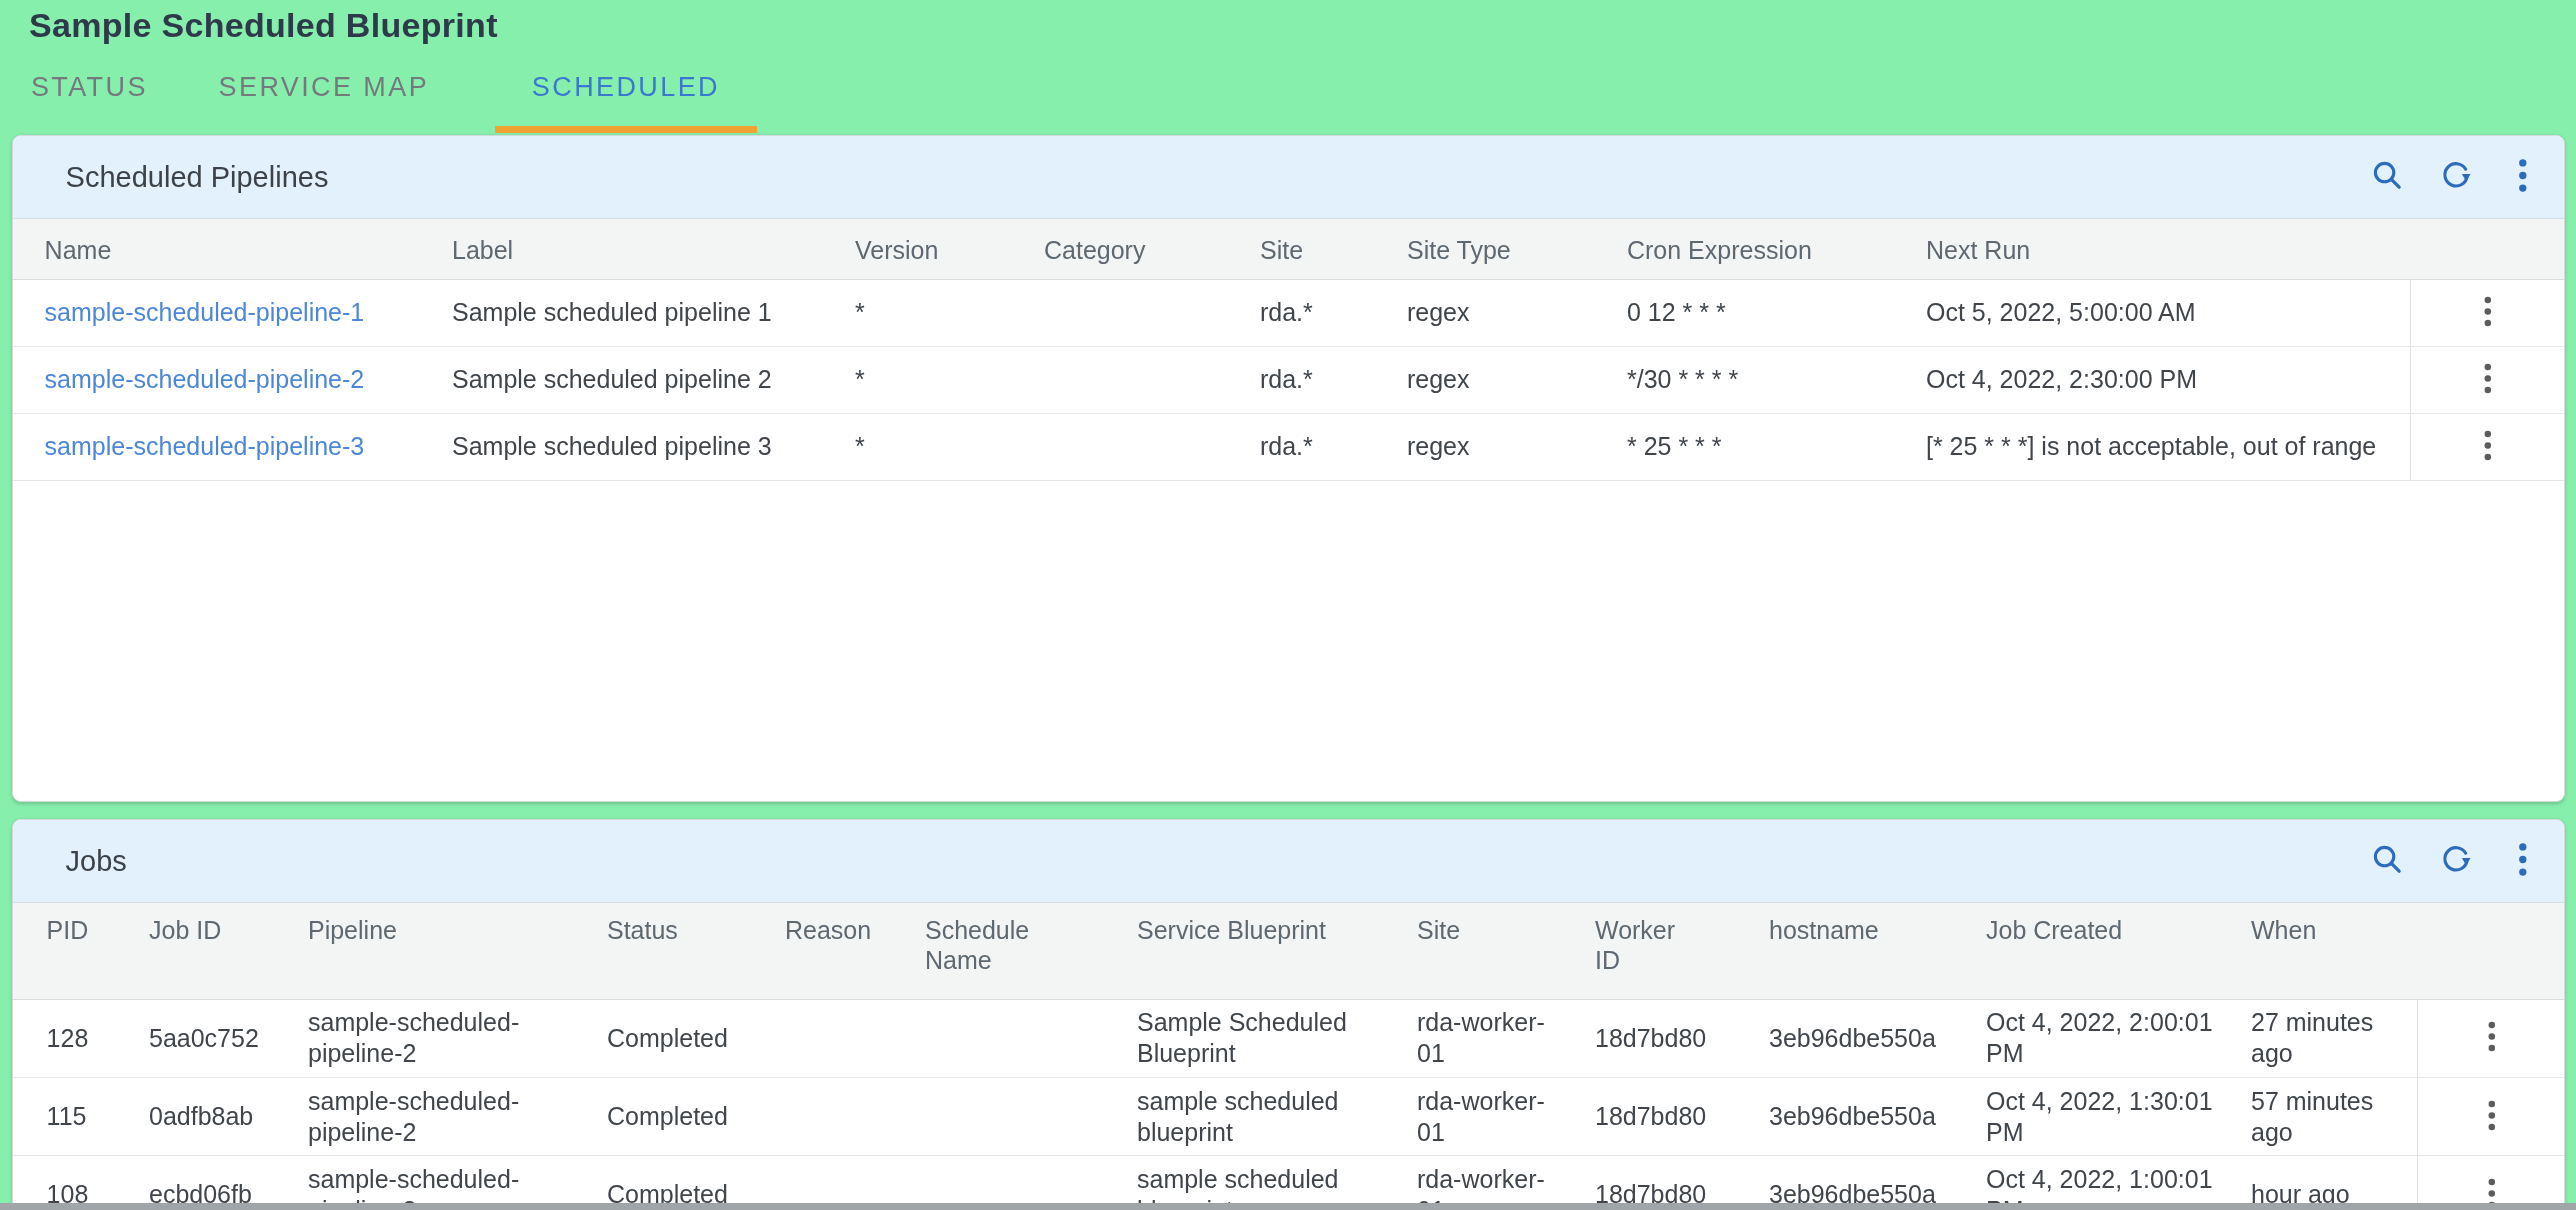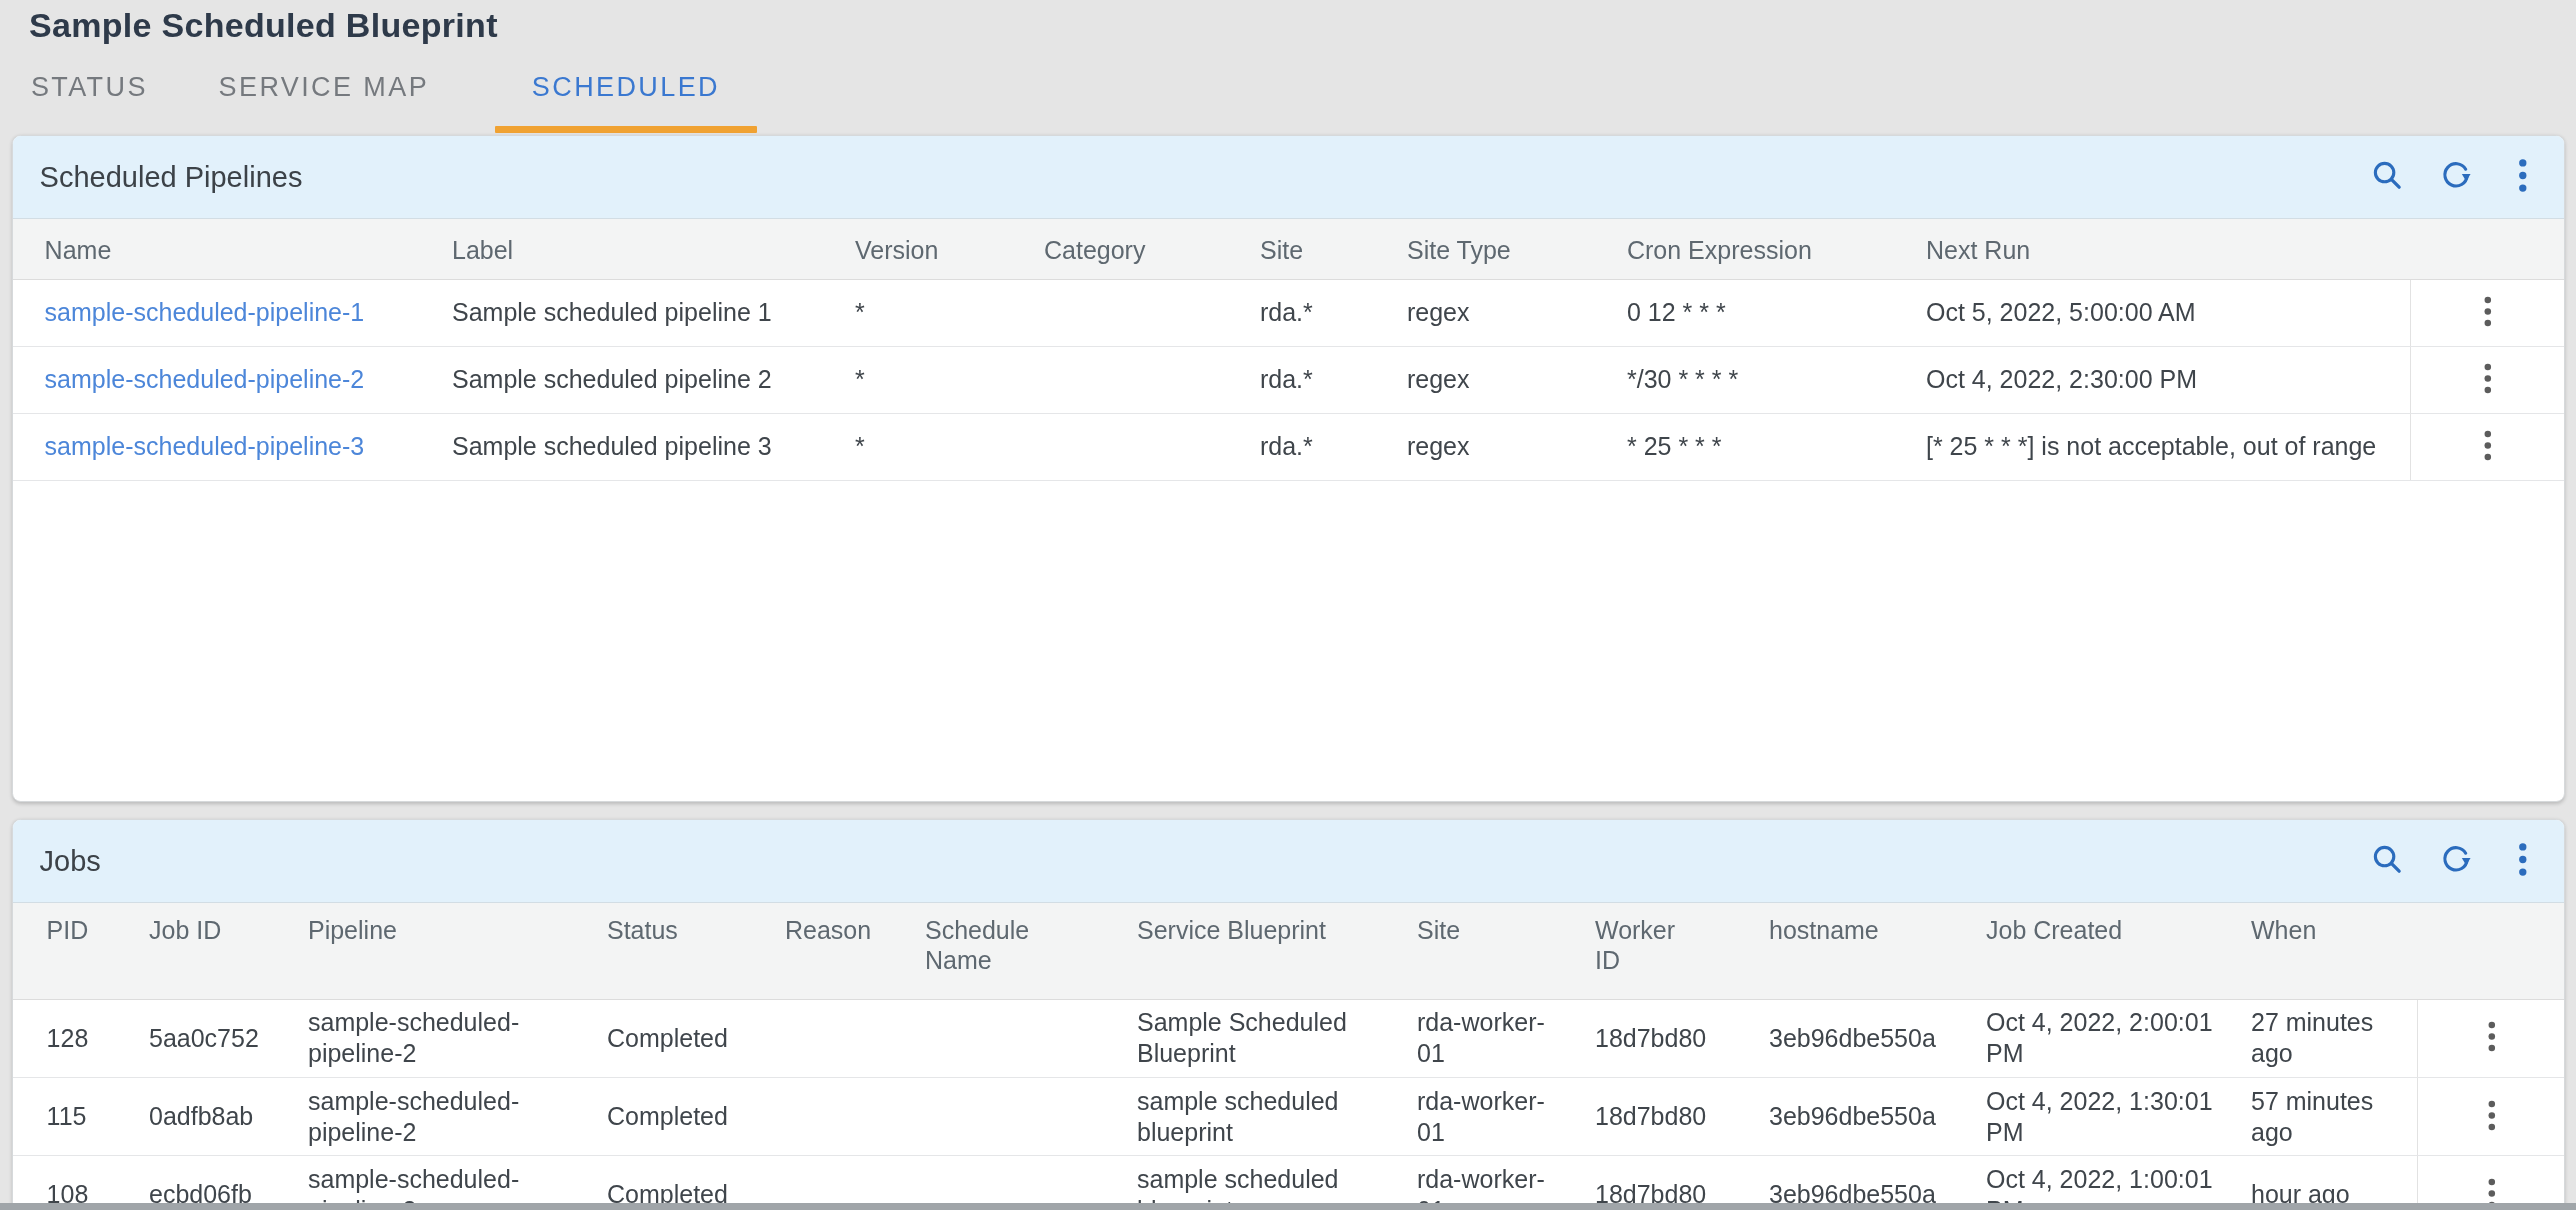--- a/index.html
+++ b/index.html
@@ -1,18 +1,18 @@
 <!DOCTYPE html>
 <html><head>
 <meta charset="utf-8">
 <style>
   * { margin:0; padding:0; box-sizing:border-box; }
   html,body { width:2576px; height:1211px; overflow:hidden; background:#ffffff;
               font-family:"Liberation Sans","DejaVu Sans",sans-serif; }
-  .page { position:relative; width:2576px; height:1211px; background:#e5e5e5; }
+  .page { position:relative; width:2576px; height:1211px; background:#86efac; }
 
   
   .page-title { position:absolute; left:29px; top:5.8px; font-size:34px; font-weight:700;
                 color:#2e3a4a; letter-spacing:0.3px; }
 
   .tabs { position:absolute; left:29px; top:66px; display:flex; height:42px; align-items:center; }
   .tab { font-size:27px; letter-spacing:2.4px; color:#75797e; margin-right:67px;
          position:relative; cursor:pointer; padding:0 1.9px; }
   .tab.active { color:#3a78d0;margin-left:32px; }
   .tab.active .tab-underline { position:absolute; left:-35px; right:-35px; top:54px;
@@ -20,21 +20,21 @@
 
   
   .panel { position:absolute; left:11.6px; width:2553px; background:#fff;
            border:1px solid #d6d9db; border-radius:8.7px; overflow:hidden;
            box-shadow:0 1.9px 3.9px rgba(0,0,0,.18); }
   .panel-pipelines { top:135px; height:667px; }
   .panel-jobs { top:819px; height:424px; }
 
   .panel-head { height:83px; background:#e2f1fb; display:flex; align-items:center;
                 border-bottom:1px solid #d2dde4; }
-  .panel-title { font-size:29px; color:#3c4248; margin-left:27px; flex:1 1 auto; }
+  .panel-title { font-size:29px; color:#3c4248; margin-left:53px; flex:1 1 auto; }
   .panel-actions { display:flex; align-items:center; gap:29px; padding-right:21px; }
   .icon-btn { background:none; border:none; cursor:pointer; display:flex;
               align-items:center; justify-content:center; width:39px; height:39px; }
 
   
   table { border-collapse:collapse; table-layout:fixed; width:2551px; }
   thead th { background:#f3f4f4; color:#5e6870; font-weight:400; font-size:25px;
              text-align:left; vertical-align:top; padding:16.4px 15.4px 13.5px 15.4px;
              line-height:30px; white-space:pre-line; border-bottom:1px solid #dcdcdc; }
   tbody td { font-size:25px; color:#3f454b; vertical-align:middle; padding:7.7px 15.4px;

